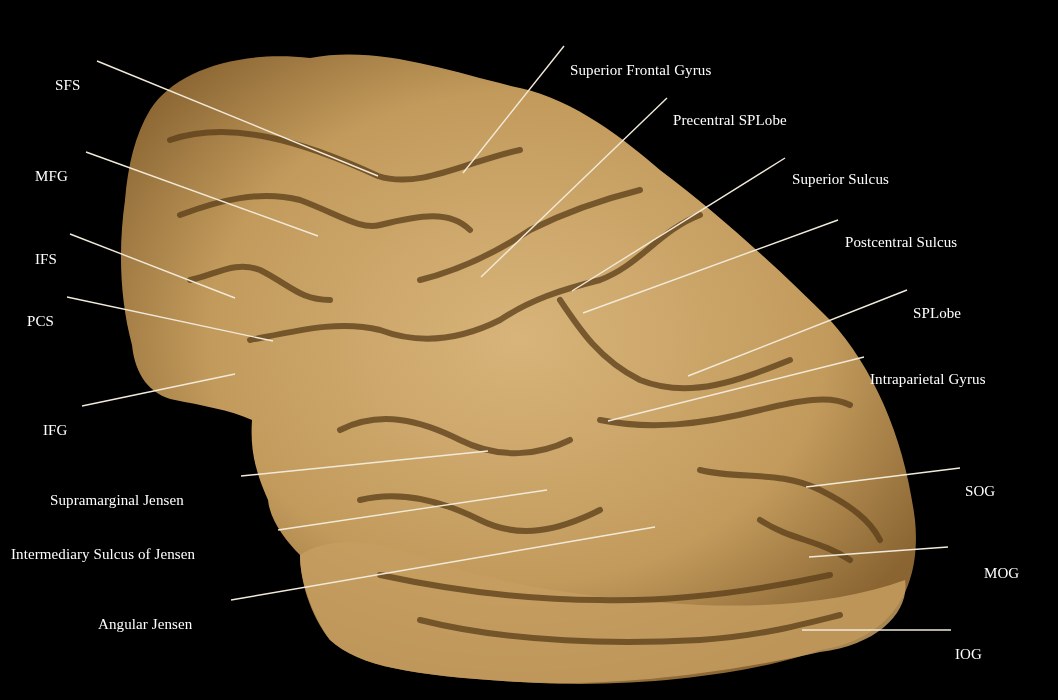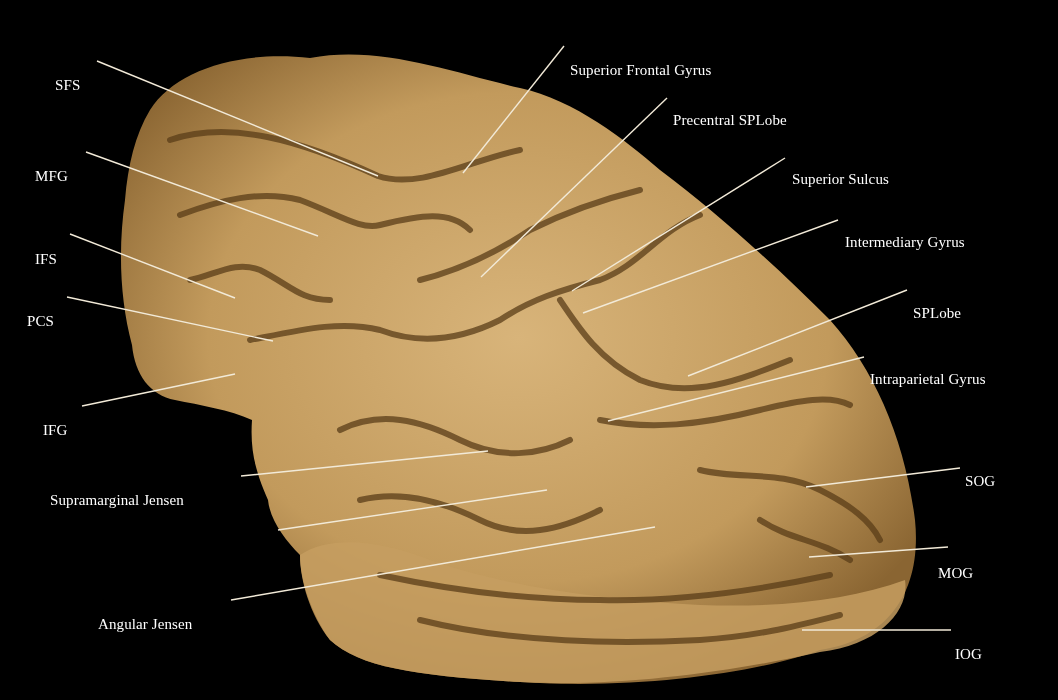--- a/index.html
+++ b/index.html
@@ -61,23 +61,24 @@
       <line x1="951" y1="630" x2="802" y2="630"></line>
     </g>
   </svg>
 
   <div class="label" style="left:55px;top:52px">SFS</div>
   <div class="label" style="left:35px;top:143px">MFG</div>
   <div class="label" style="left:35px;top:226px">IFS</div>
   <div class="label" style="left:27px;top:288px">PCS</div>
   <div class="label" style="left:43px;top:397px">IFG</div>
   <div class="label" style="left:50px;top:467px">Supramarginal Jensen</div>
+  <div class="label" style="left:11px;top:521px">Intermediary Sulcus of Jensen</div>
   <div class="label" style="left:98px;top:591px">Angular Jensen</div>
   <div class="label" style="left:570px;top:37px">Superior Frontal Gyrus</div>
   <div class="label" style="left:673px;top:87px">Precentral SPLobe</div>
   <div class="label" style="left:792px;top:146px">Superior Sulcus</div>
-  <div class="label" style="left:845px;top:209px">Intermediary Gyrus</div>
+  <div class="label" style="left:845px;top:209px">Postcentral Sulcus</div>
   <div class="label" style="left:913px;top:280px">SPLobe</div>
   <div class="label" style="left:870px;top:346px">Intraparietal Gyrus</div>
-  <div class="label" style="left:965px;top:448px">SOG</div>
-  <div class="label" style="left:938px;top:540px">MOG</div>
+  <div class="label" style="left:965px;top:458px">SOG</div>
+  <div class="label" style="left:984px;top:540px">MOG</div>
   <div class="label" style="left:955px;top:621px">IOG</div>
 </div>
 
 </body></html>

